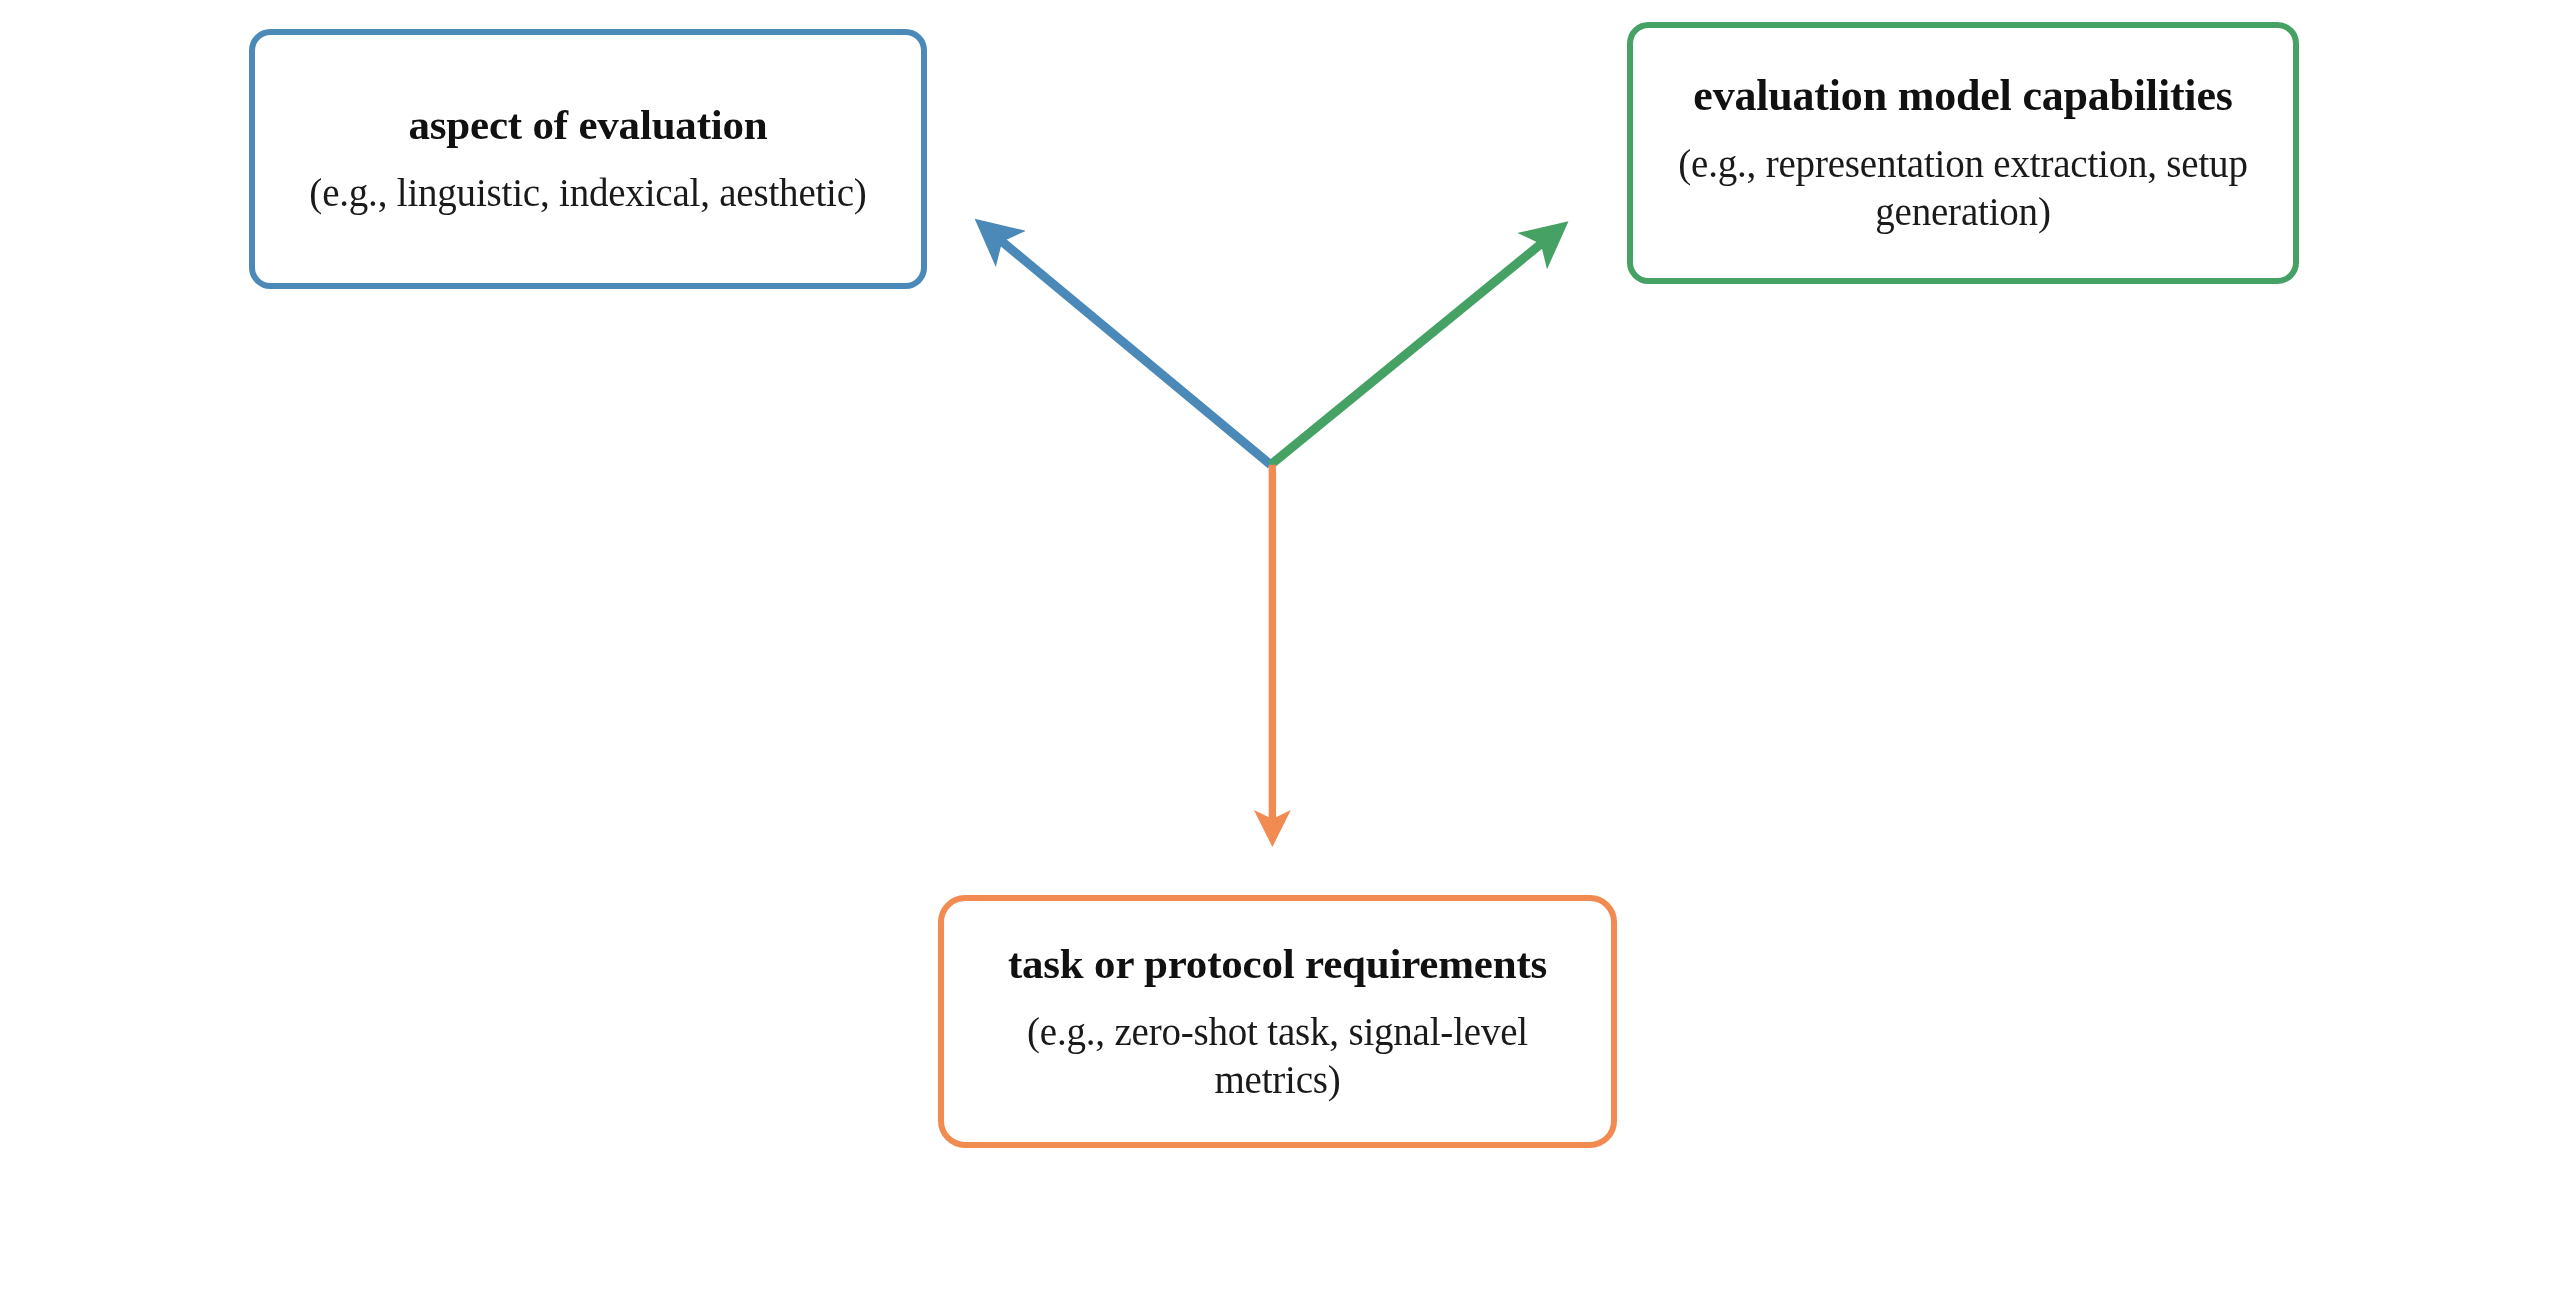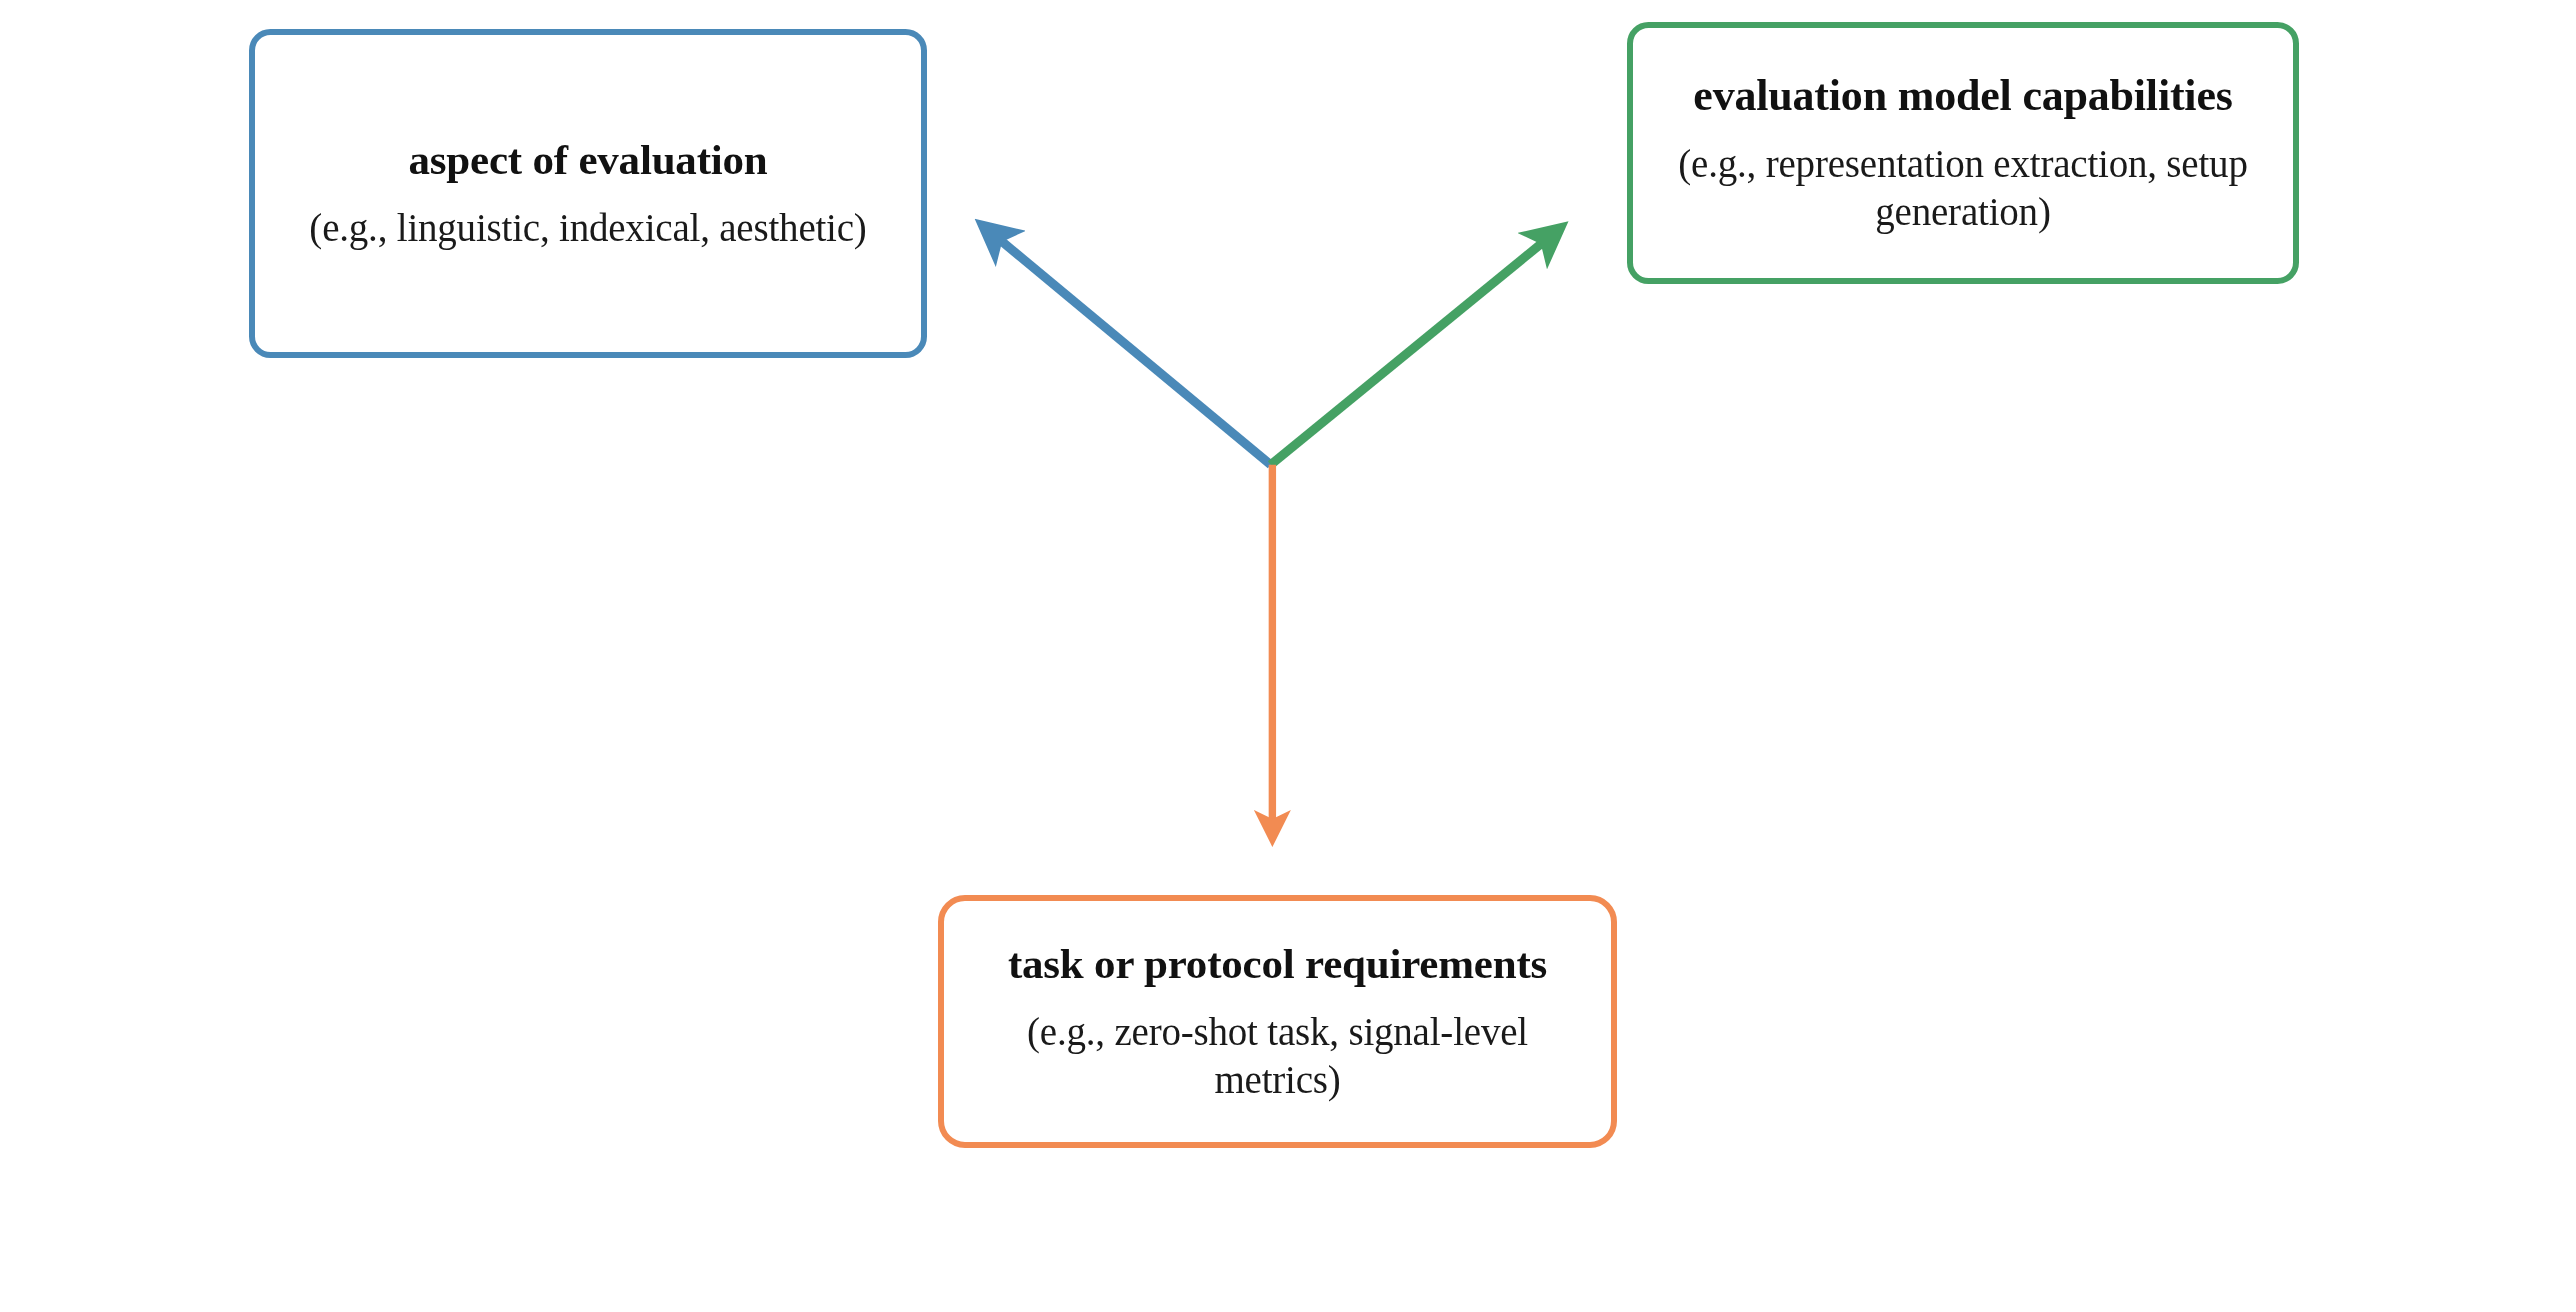--- a/index.html
+++ b/index.html
@@ -55,21 +55,21 @@
     color: #1a1a1a;
     margin-top: 20px;
     letter-spacing: -0.2px;
   }
 
   
   #node-aspect-of-evaluation {
     left: 249px;
     top: 29px;
     width: 678px;
-    height: 329px;
+    height: 260px;
     border-color: #4A89B8;
     font-family: Liberation Serif, serif;
   }
   #node-aspect-of-evaluation .node-subtitle {
     white-space: nowrap;
   }
   #node-foundation-model-capabilities {
     left: 1627px;
     top: 22px;
     width: 672px;

